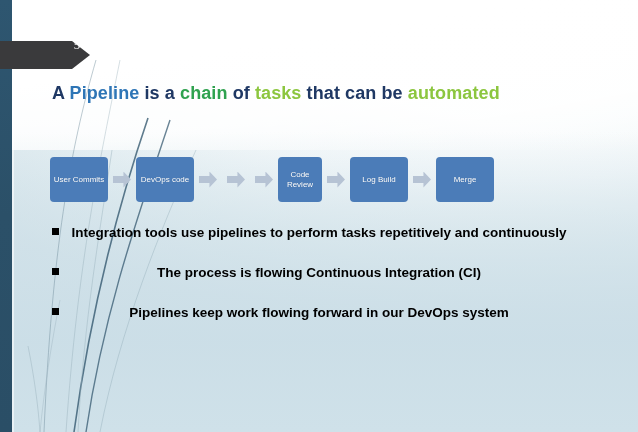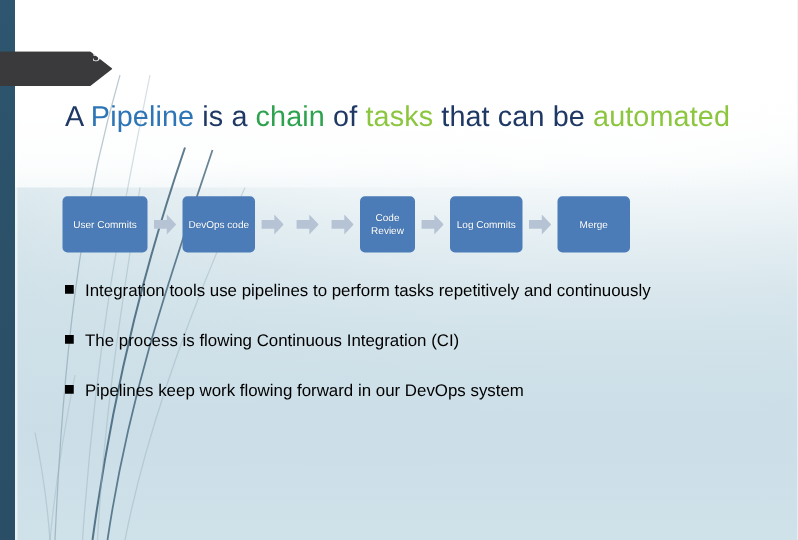--- a/index.html
+++ b/index.html
@@ -79,26 +79,26 @@
     line-height: 13px;
     font-family: "Liberation Serif", serif;
     text-align: center;
   }
 
   
   .title {
     position: absolute;
     left: 52px;
     top: 80px;
-    font-size: 23px;
+    font-size: 18px;
     line-height: 27px;
     letter-spacing: 0.1px;
     white-space: nowrap;
     color: #17365d;
-    font-weight: 400;
+    font-weight: 700;
   }
   .t-dark   { color: #1f3864; }
   .t-blue   { color: #2e75b6; }
   .t-green  { color: #2fa24f; }
   .t-lgreen { color: #8cc63f; }
 
   
   .pipeline {
     position: absolute;
     left: 50px;
@@ -138,23 +138,24 @@
   .bullets {
     position: absolute;
     left: 50px;
     top: 224px;
     width: 520px;
   }
   .bullet {
     position: relative;
     padding-left: 18px;
     color: #000000;
-    font-weight: normal;
+    font-weight: bold;
     font-size: 13.5px;
     line-height: 17px;
+    text-align: center;
   }
   .bullet + .bullet { margin-top: 23px; }
   .bullet .marker {
     position: absolute;
     left: 2px;
     top: 4px;
     width: 7px;
     height: 7px;
     background: #000000;
   }
@@ -183,36 +184,36 @@
   <div class="edge-bar-inner"></div>
 
   <div class="banner"></div>
   <div class="banner-text">5</div>
 
   <div class="title">
     <span class="t-dark">A </span><span class="t-blue">Pipeline</span><span class="t-dark"> is a </span><span class="t-green">chain</span><span class="t-dark"> of </span><span class="t-lgreen">tasks</span><span class="t-dark"> that can be </span><span class="t-lgreen">automated</span>
   </div>
 
   <div class="pipeline">
-    <div class="pbox" style="width:68px">
+    <div class="pbox" style="width:58px">
       <span>User Commits</span>
     </div>
     <div class="parrow"></div>
     <div class="pbox" style="width:58px">
       <span>DevOps code</span>
     </div>
     <div class="parrow"></div>
     <div class="parrow"></div>
     <div class="parrow"></div>
     <div class="pbox" style="width:44px">
       <span>Code Review</span>
     </div>
     <div class="parrow"></div>
     <div class="pbox" style="width:58px">
-      <span>Log Commits</span>
+      <span>Log Build</span>
     </div>
     <div class="parrow"></div>
     <div class="pbox" style="width:58px">
       <span>Merge</span>
     </div>
   </div>
 
   <div class="bullets">
     <div class="bullet">
       <span class="marker"></span>

